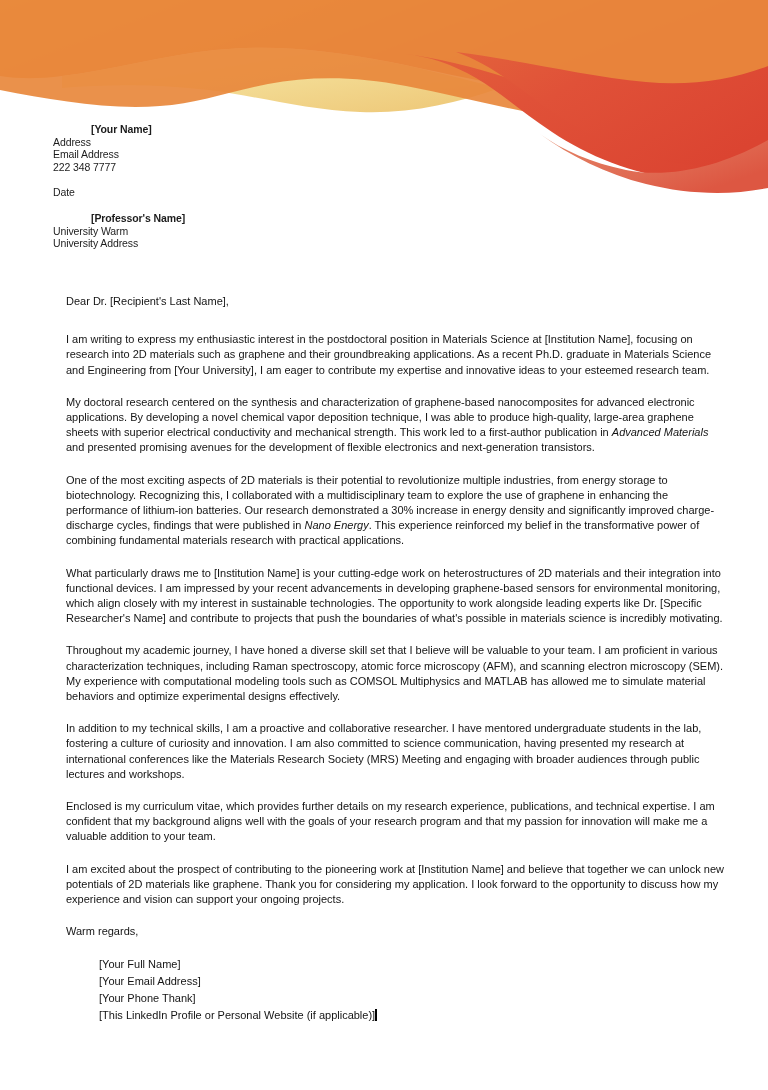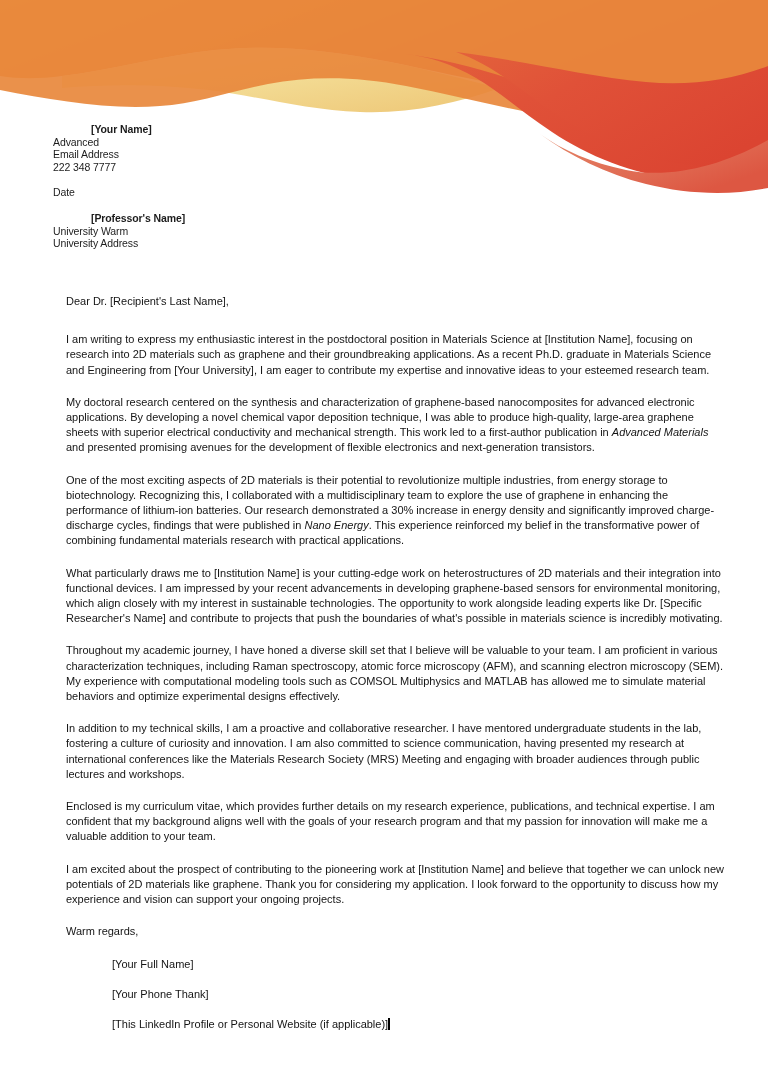--- a/index.html
+++ b/index.html
@@ -66,21 +66,21 @@
   }
   .letter-body p {
     margin: 0 0 17px 0;
   }
   .letter-body p.salutation { margin-bottom: 23px; }
   .letter-body em { font-style: italic; }
 
   .sign-off { margin: 0 0 20px 0; }
 
   .signature-block { margin: 0; }
-  .signature-block .sig-line { margin: 15px; white-space: nowrap; padding-left: 31px; }
+  .signature-block .sig-line { margin: 2px; white-space: nowrap; padding-left: 31px; }
 
   .caret {
     display: inline-block;
     width: 1.5px;
     height: 12px;
     background: #000000;
     vertical-align: -2px;
     margin-left: 0px;
   }
 </style>
@@ -137,21 +137,21 @@
                C520,60 584,76 646,82 C690,86 732,80 768,66 Z"></path>
 
       <path fill="url(#gradSalmon)" d="M768,140 L768,188 C728,196 686,194 646,184
                C606,174 570,156 540,134 C562,150 592,163 626,170
                C670,179 722,166 768,140 Z"></path>
     </svg>
   </div>
 
   <div class="address-block">
     <div class="line strong">[Your Name]</div>
-    <div class="line">Advanced</div>
+    <div class="line">Address</div>
     <div class="line">Email Address</div>
     <div class="line">222 348 7777</div>
     <div class="gap"></div>
     <div class="line">Date</div>
     <div class="gap"></div>
     <div class="line strong">[Professor's Name]</div>
     <div class="line">University Warm</div>
     <div class="line">University Address</div>
   </div>
 
@@ -166,18 +166,19 @@
         <p><span>Throughout my academic journey, I have honed a diverse skill set that I believe will be valuable to your team. I am proficient in various characterization techniques, including Raman spectroscopy, atomic force microscopy (AFM), and scanning electron microscopy (SEM). My experience with computational modeling tools such as COMSOL Multiphysics and MATLAB has allowed me to simulate material behaviors and optimize experimental designs effectively.</span></p>
         <p><span>In addition to my technical skills, I am a proactive and collaborative researcher. I have mentored undergraduate students in the lab, fostering a culture of curiosity and innovation. I am also committed to science communication, having presented my research at international conferences like the Materials Research Society (MRS) Meeting and engaging with broader audiences through public lectures and workshops.</span></p>
         <p><span>Enclosed is my curriculum vitae, which provides further details on my research experience, publications, and technical expertise. I am confident that my background aligns well with the goals of your research program and that my passion for innovation will make me a valuable addition to your team.</span></p>
         <p><span>I am excited about the prospect of contributing to the pioneering work at [Institution Name] and believe that together we can unlock new potentials of 2D materials like graphene. Thank you for considering my application. I look forward to the opportunity to discuss how my experience and vision can support your ongoing projects.</span></p>
       </div>
 
     <p class="sign-off">Warm regards,</p>
 
     <div class="signature-block">
       <p class="sig-line">[Your Full Name]</p>
+      <p class="sig-line">[Your Email Address]</p>
       <p class="sig-line">[Your Phone Thank]</p>
       <p class="sig-line"><span>[This LinkedIn Profile or Personal Website (if applicable)]</span><span class="caret"></span></p>
     </div>
   </div>
 
 </div>
 
 </body></html>

